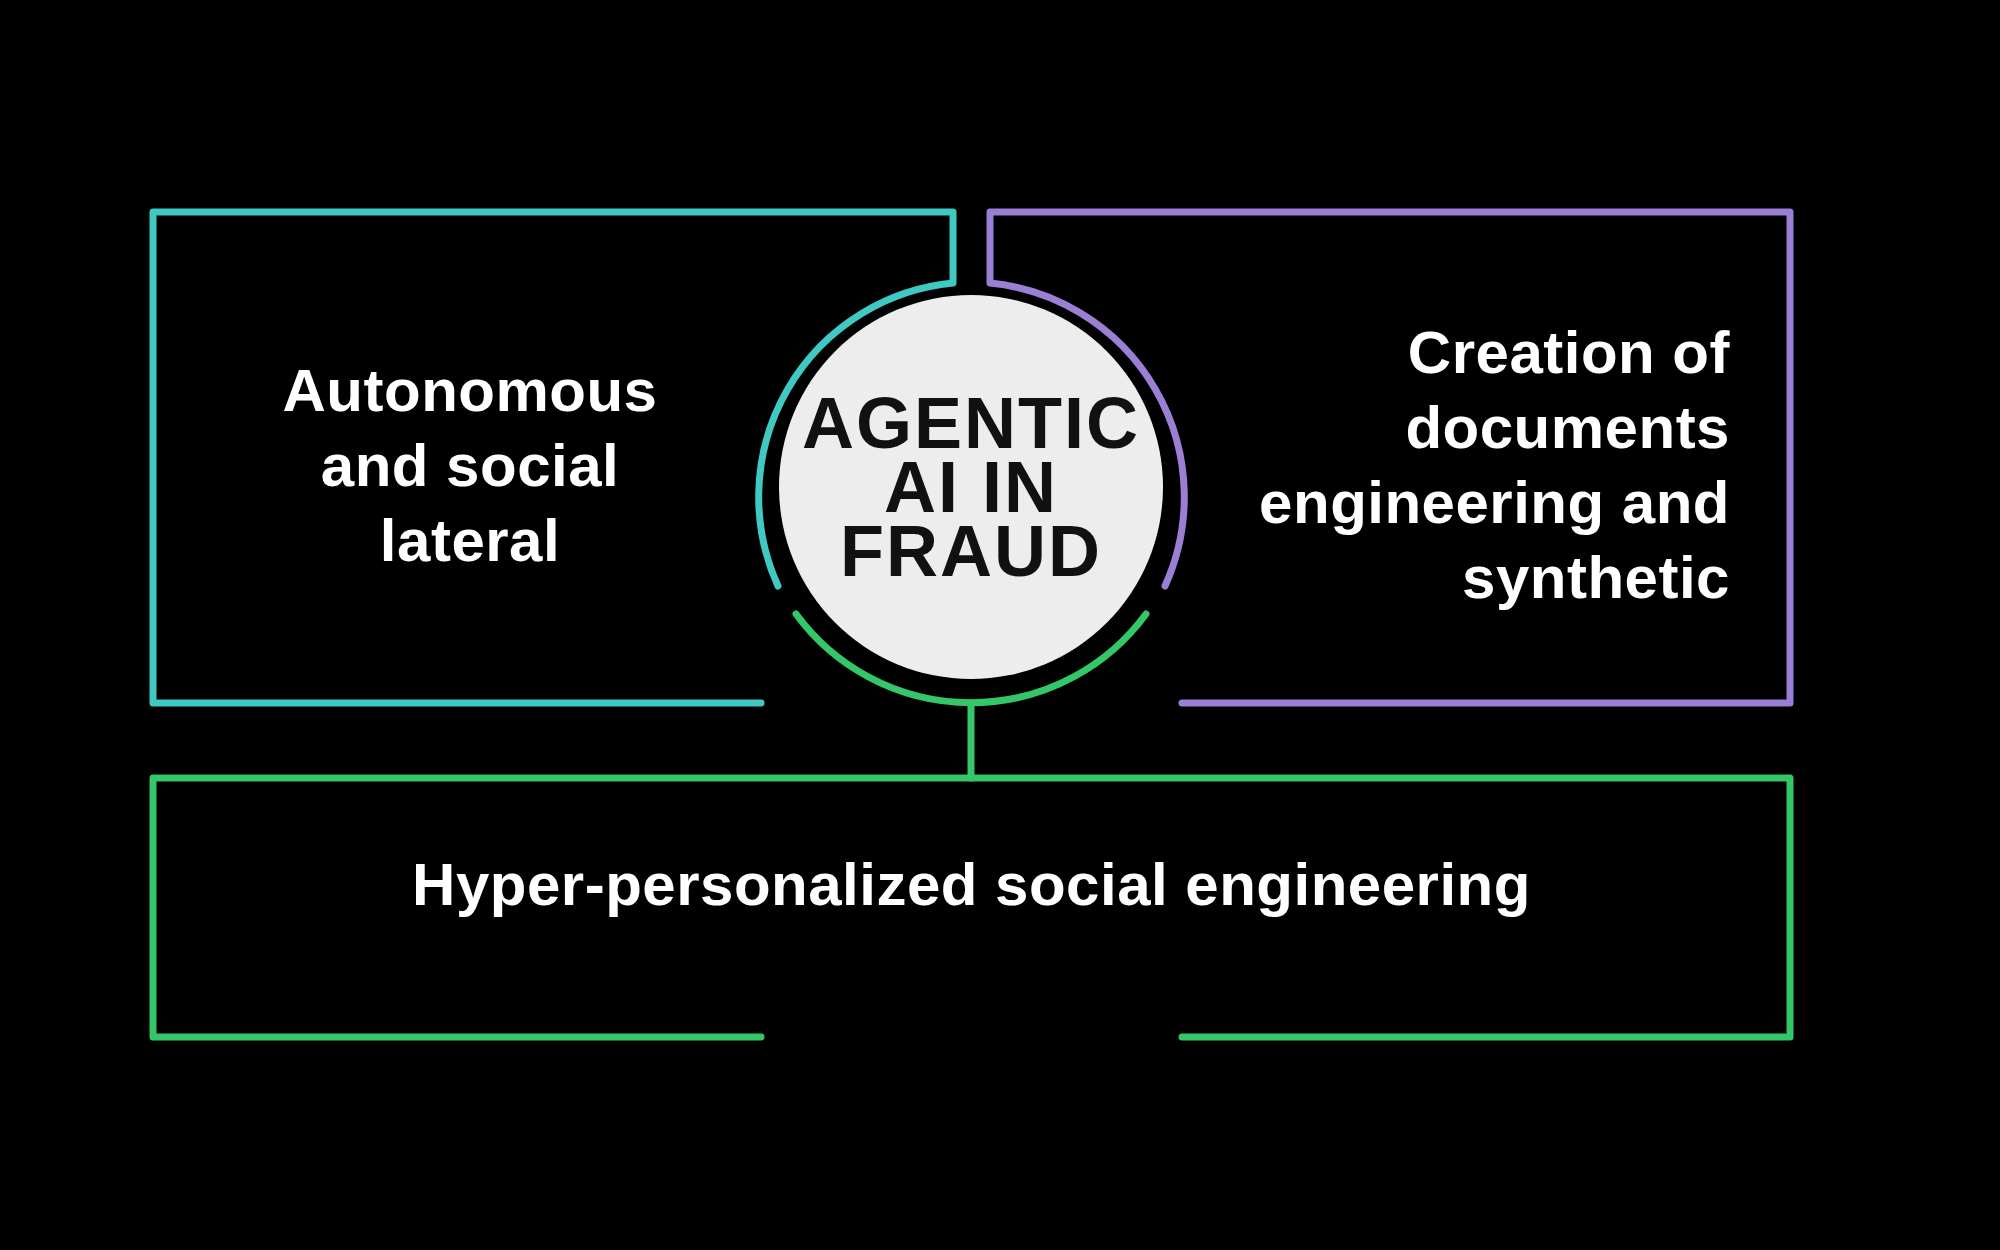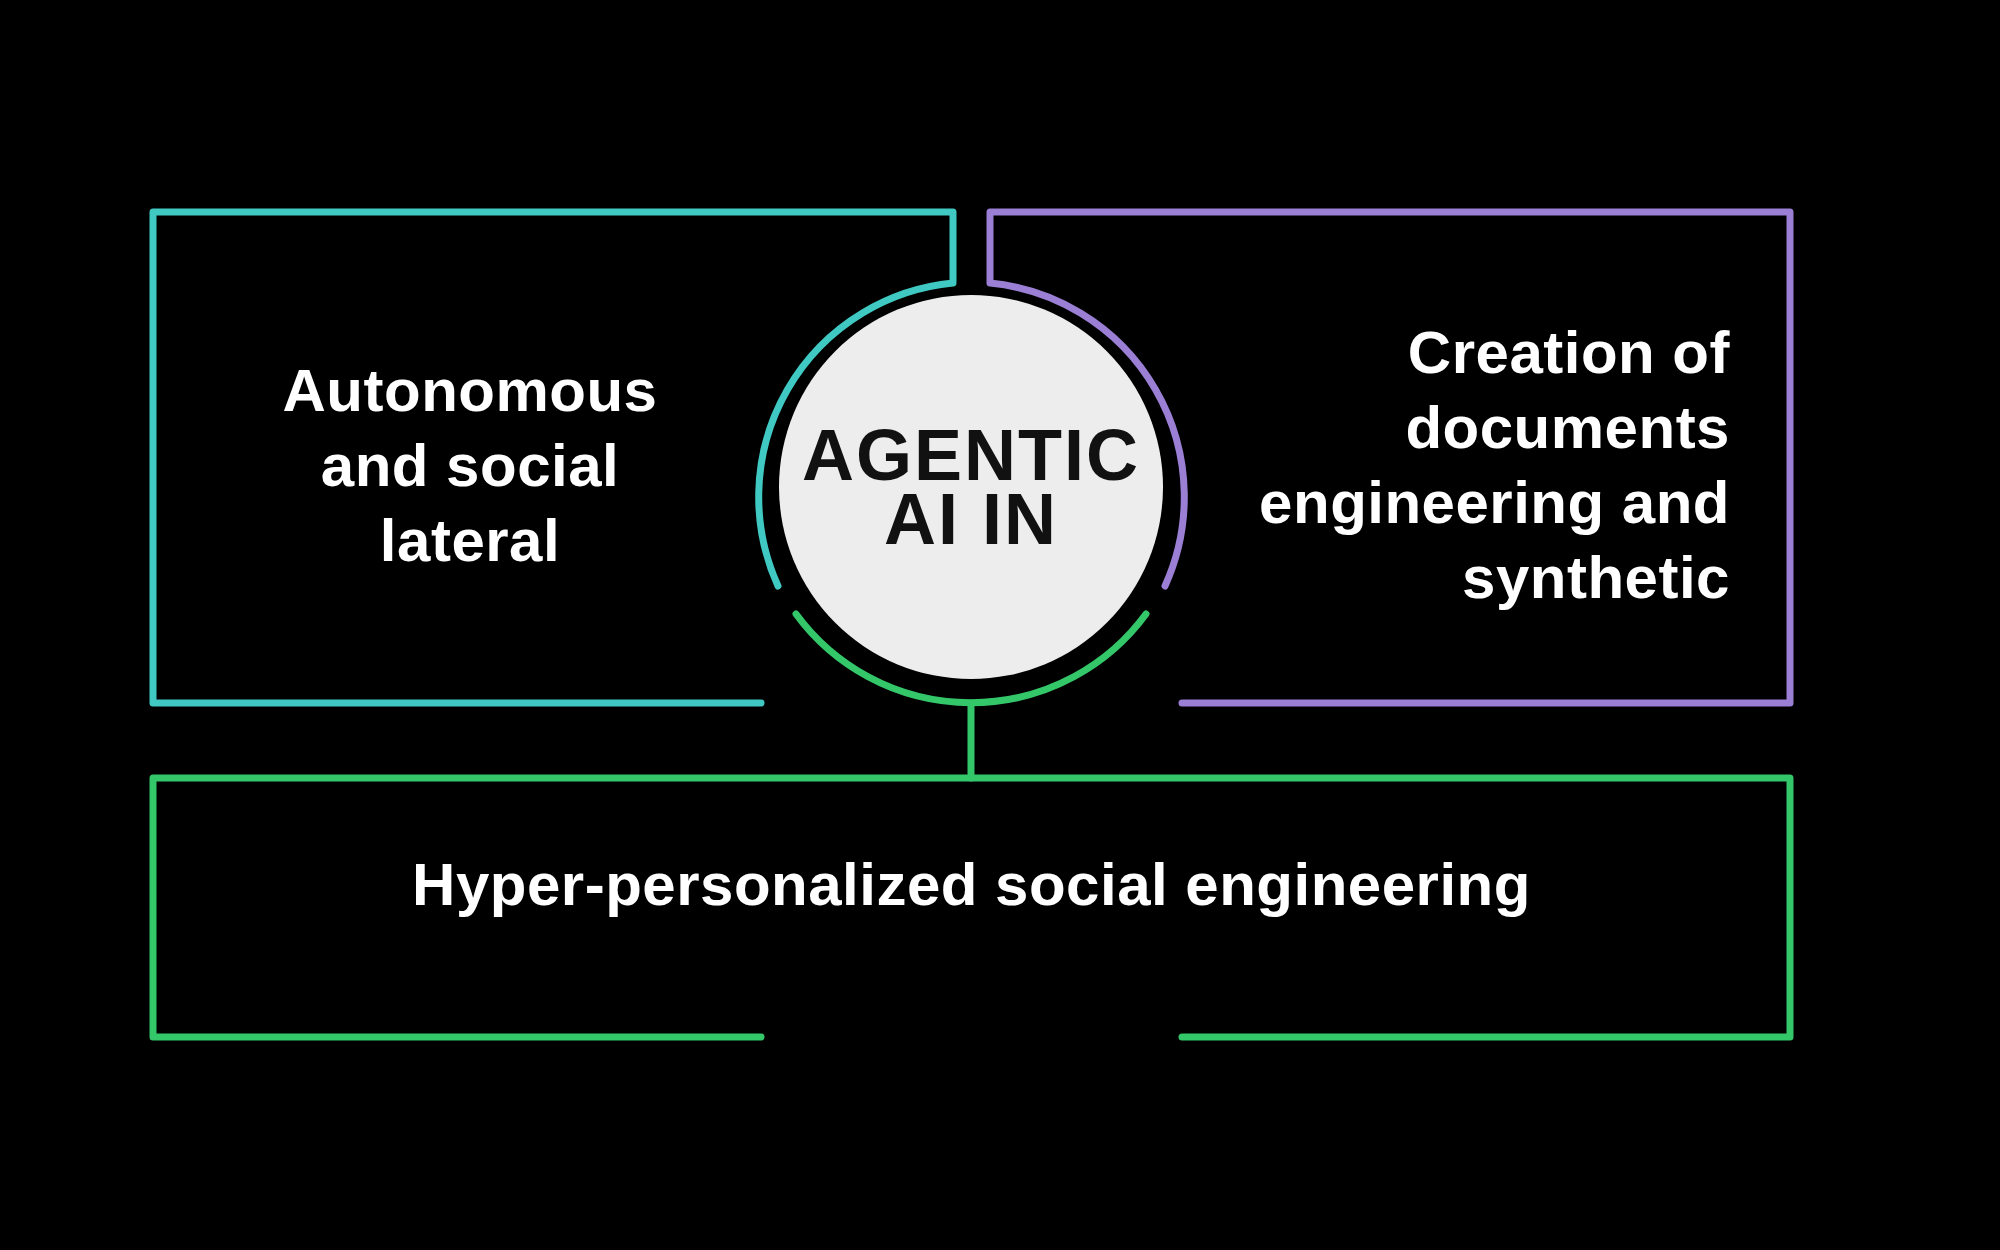--- a/index.html
+++ b/index.html
@@ -25,20 +25,21 @@
     <path stroke="#33C76A" d="M 971 703 L 971 778"></path>
 
     <path stroke="#33C76A" d="M 761 1037 L 153 1037 L 153 778 L 1790 778 L 1790 1037 L 1182 1037"></path>
   </g>
   <circle cx="971" cy="487" r="192" fill="#EDEDED"></circle>
 </svg>
 
 <div class="label center-text" style="left:790px;top:387px;width:362px;height:200px;flex-direction:column;">
   <div>AGENTIC</div>
   <div>AI IN</div>
+  <div>FRAUD</div>
 </div>
 
 <div class="label box-text" style="left:220px;top:315px;width:500px;height:300px;flex-direction:column;">
   <div>Autonomous</div>
   <div>and social</div>
   <div>lateral</div>
 </div>
 
 <div class="label box-text" style="left:1230px;top:315px;width:500px;height:300px;flex-direction:column;align-items:flex-end;">
   <div>Creation of</div>

